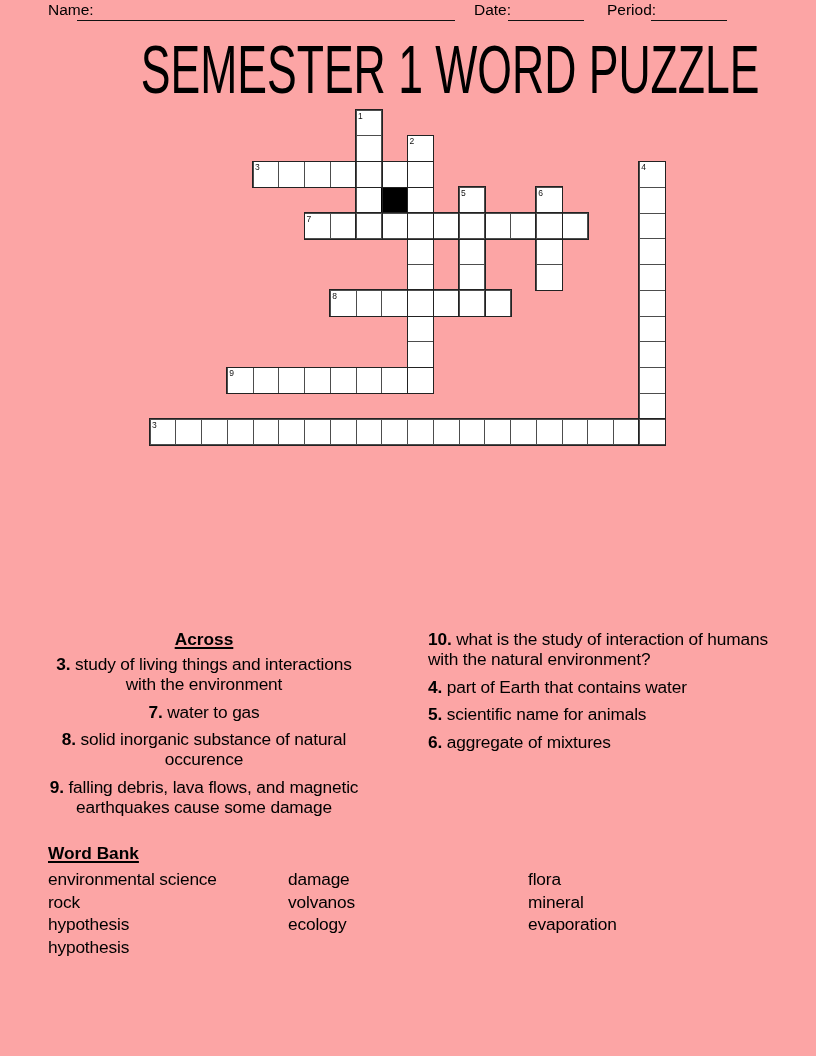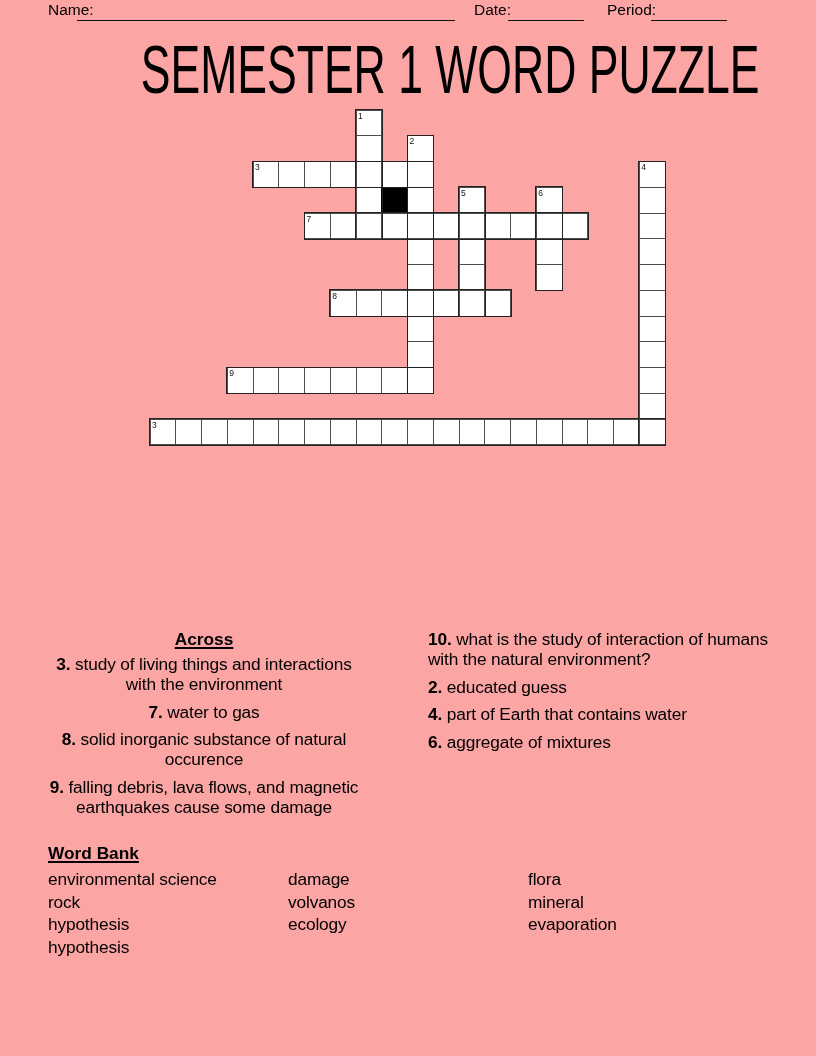--- a/index.html
+++ b/index.html
@@ -167,22 +167,22 @@
         <p class="clue"><b>3.</b> study of living things and interactions with the environment</p>
         <p class="clue"><b>7.</b> water to gas</p>
         <p class="clue"><b>8.</b> solid inorganic substance of natural occurence</p>
         <p class="clue"><b>9.</b> falling debris, lava flows, and magnetic earthquakes cause some damage</p>
       </div>
   </div>
 
   <div class="clues-right">
     <p class="clue" id="across-overflow"><b>10.</b> what is the study of interaction of humans with the natural environment?</p>
     <div id="down-items">
-        <p class="clue"><b>2.</b> educated guess</p>
         <p class="clue"><b>4.</b> part of Earth that contains water</p>
+        <p class="clue"><b>5.</b> scientific name for animals</p>
         <p class="clue"><b>6.</b> aggregate of mixtures</p>
       </div>
   </div>
 
   <div class="wordbank">
     <div class="clue-heading">Word Bank</div>
     <div class="wb-cols" id="wb-cols">
         <div class="wb-col">
           <div class="wb-item">environmental science</div>
           <div class="wb-item">rock</div>

